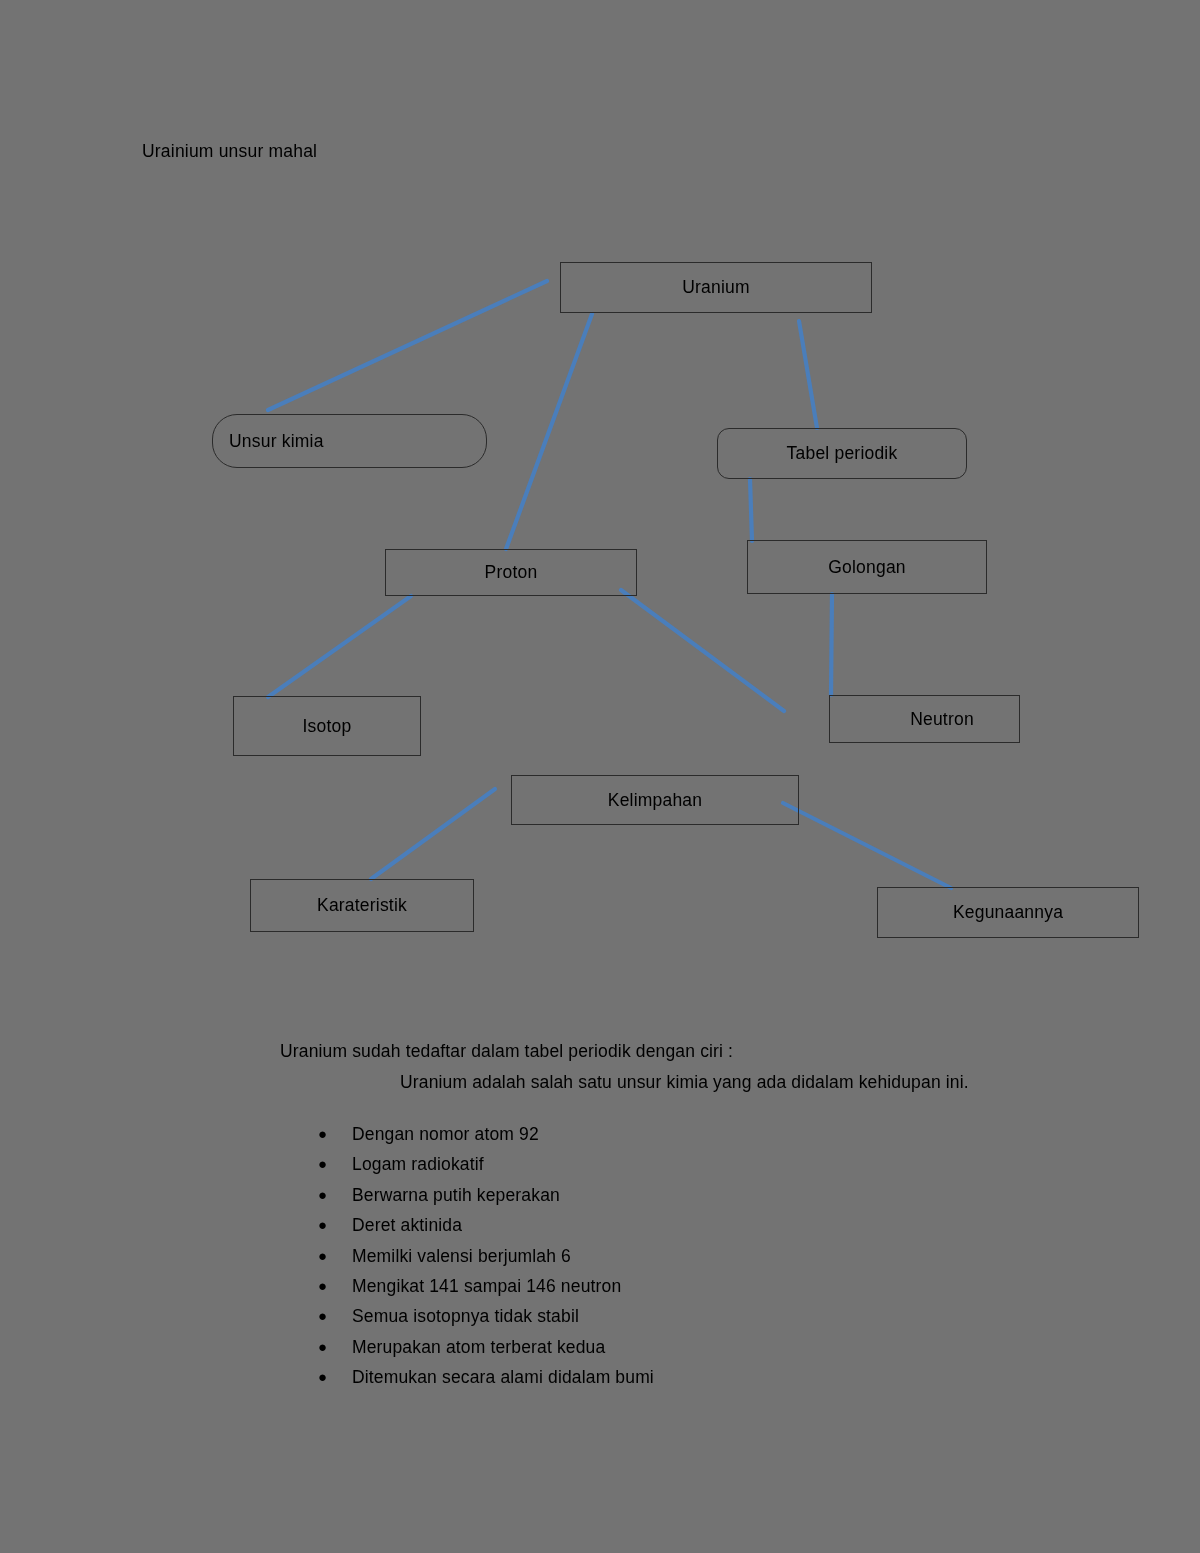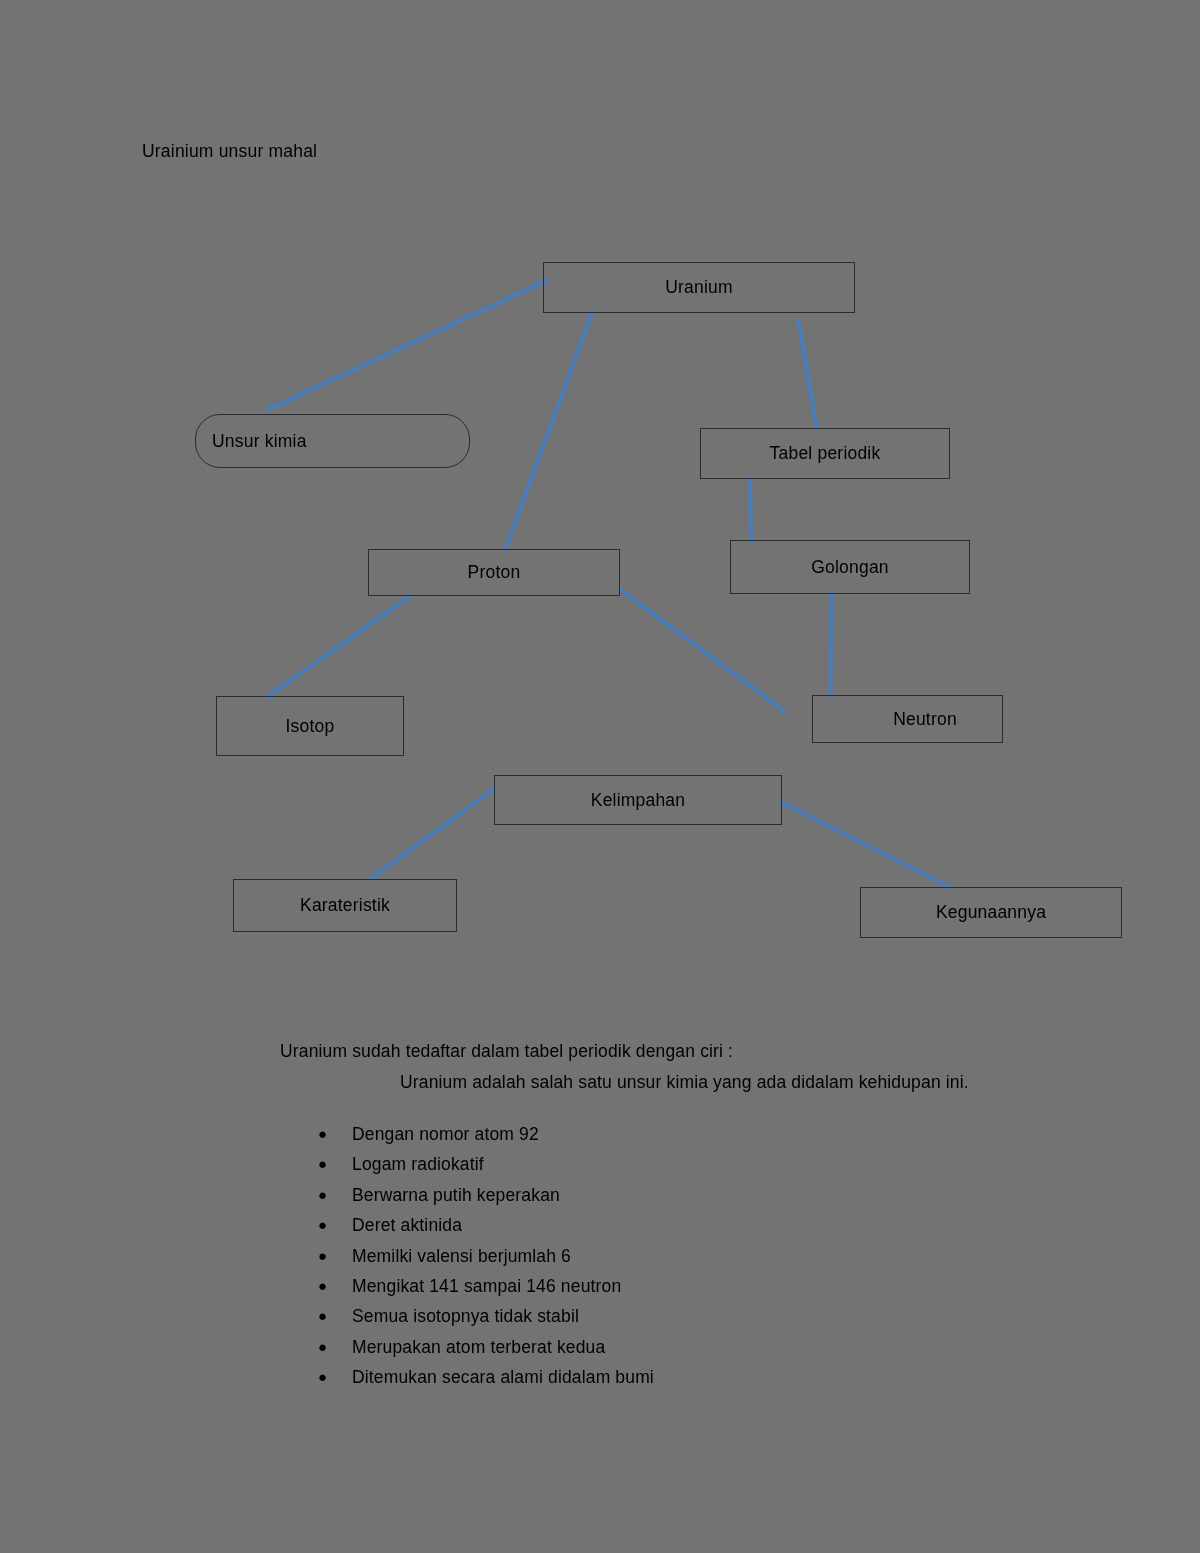--- a/index.html
+++ b/index.html
@@ -48,28 +48,29 @@
     position: absolute;
     box-sizing: border-box;
     border: 1.6px solid #2b2b2b;
     background: transparent;
     display: flex;
     align-items: center;
     font-size: 17.5px;
     letter-spacing: 0.2px;
     white-space: nowrap;
     z-index: 2;
+    margin-left: 17px;
   }
   .node.center { justify-content: center; }
   .node.left   { justify-content: flex-start; padding-left: 16px; border-radius: 25px; }
 
   
   #node-uranium        { left: 543px; top: 262px; width: 312px; height: 51px; }
   #node-unsur-kimia    { left: 195px; top: 414px; width: 275px; height: 54px; }
-  #node-tabel-periodik { left: 700px; top: 428px; width: 250px; height: 51px; }
+  #node-tabel-periodik { left: 700px; top: 428px; width: 250px; height: 51px; border-radius: 12px; }
   #node-proton         { left: 368px; top: 549px; width: 252px; height: 47px; }
   #node-golongan       { left: 730px; top: 540px; width: 240px; height: 54px; }
   #node-isotop         { left: 216px; top: 696px; width: 188px; height: 60px; }
   #node-neutron        { left: 812px; top: 695px; width: 191px; height: 48px; padding-left: 35px; }
   #node-kelimpahan     { left: 494px; top: 775px; width: 288px; height: 50px; }
   #node-karateristik   { left: 233px; top: 879px; width: 224px; height: 53px; }
   #node-kegunaannya    { left: 860px; top: 887px; width: 262px; height: 51px; }
 
   
   #body-text {

